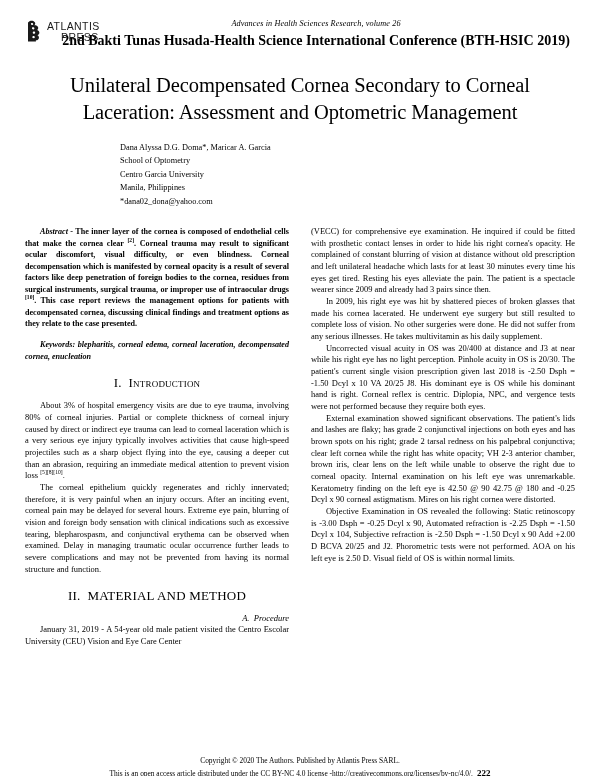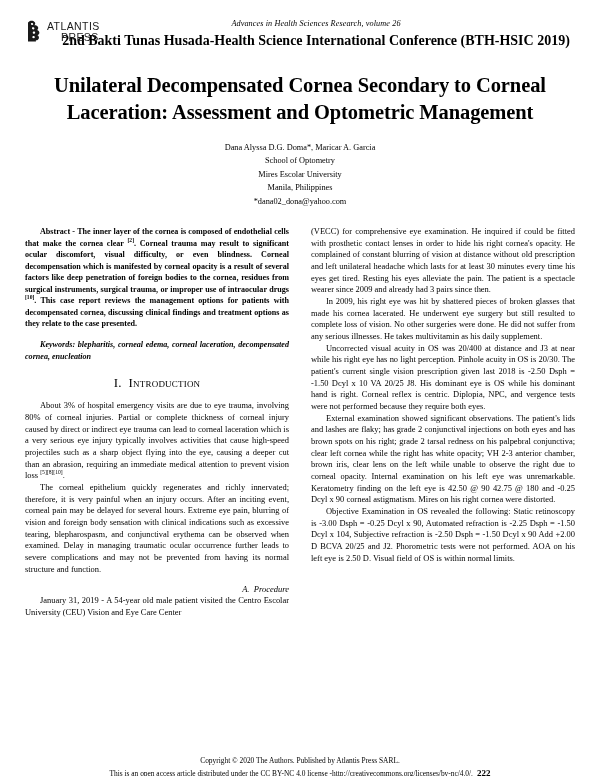--- a/index.html
+++ b/index.html
@@ -76,30 +76,30 @@
     font-weight: bold;
     font-size: 14px;
     margin-top: 2px;
     line-height: 1.3;
   }
 
   
   .title {
     margin: 14px 46px 0 46px;
     text-align: center;
-    font-weight: bold;
+    font-weight: normal;
     font-size: 20.5px;
     line-height: 1.34;
     letter-spacing: -0.1px;
   }
 
   
   .authors {
     margin: 14px auto 0 auto;
-    text-align: center;
+    text-align: left;
     font-size: 8.3px;
     line-height: 1.62;
     width: 360px;
   }
 
   
   .columns {
     display: flex;
     margin: 18px 25px 0 25px;
     gap: 22px;
@@ -125,20 +125,21 @@
   }
 
   .abstract {
     font-weight: bold;
     font-size: 8.1px;
     line-height: 1.42;
     text-align: justify;
     text-indent: 15px;
   }
   .abstract .lead {
+    font-style: italic;
     font-weight: bold;
   }
   .keywords {
     margin-top: 10px;
     font-weight: bold;
     font-style: italic;
     font-size: 8.1px;
     line-height: 1.42;
     text-align: justify;
     text-indent: 15px;
@@ -210,39 +211,40 @@
       <div class="mast-journal">Advances in Health Sciences Research, volume 26</div>
       <div class="mast-conf">2nd Bakti Tunas Husada-Health Science International Conference (BTH-HSIC 2019)</div>
     </div>
   </div>
 
   <div class="title">Unilateral Decompensated Cornea Secondary to Corneal Laceration: Assessment and Optometric Management</div>
 
   <div class="authors">
     <div>Dana Alyssa D.G. Doma*, Maricar A. Garcia</div>
     <div>School of Optometry</div>
-    <div>Mires Escolar University</div>
+    <div>Centro Garcia University</div>
     <div>Manila, Philippines</div>
     <div>*dana02_dona@yahoo.com</div>
   </div>
 
   <div class="columns">
 
     <div class="col">
 
       <div class="abstract"><span class="lead">Abstract</span><span> - </span><span>The inner layer of the cornea is composed of endothelial cells that make the cornea clear </span><sup>[2]</sup><span>. Corneal trauma may result to significant ocular discomfort, visual difficulty, or even blindness. Corneal decompensation which is manifested by corneal opacity is a result of several factors like deep penetration of foreign bodies to the cornea, residues from surgical instruments, surgical trauma, or improper use of intraocular drugs </span><sup>[10]</sup><span>. This case report reviews the management options for patients with decompensated cornea, discussing clinical findings and treatment options as they relate to the case presented.</span></div>
 
       <div class="keywords"><span>Keywords:</span><span> blepharitis, corneal edema, corneal laceration, decompensated cornea, enucleation</span></div>
 
       <div class="sec-head"><span>I.</span>&nbsp;&nbsp;<span class="smallcaps">Introduction</span></div>
 
       <p class="indent"><span>About 3% of hospital emergency visits are due to eye trauma, involving 80% of corneal injuries. Partial or complete thickness of corneal injury caused by direct or indirect eye trauma can lead to corneal laceration which is a very serious eye injury typically involves activities that cause high-speed projectiles such as a sharp object flying into the eye, causing a deeper cut than an abrasion, requiring an immediate medical attention to prevent vision loss </span><sup>[5][8][10]</sup><span>.</span></p>
 
       <p class="indent">The corneal epithelium quickly regenerates and richly innervated; therefore, it is very painful when an injury occurs. After an inciting event, corneal pain may be delayed for several hours. Extreme eye pain, blurring of vision and foreign body sensation with clinical indications such as excessive tearing, blepharospasm, and conjunctival erythema can be observed when examined. Delay in managing traumatic ocular occurrence further leads to severe complications and may not be prevented from having its normal structure and function.</p>
 
+      <div class="sec-head"><span>II.</span>&nbsp;&nbsp;<span>MATERIAL AND METHOD</span></div>
 
       <div class="subsec-head"><span>A.</span>&nbsp;&nbsp;<span>Procedure</span></div>
 
       <p class="indent">January 31, 2019 - A 54-year old male patient visited the Centro Escolar University (CEU) Vision and Eye Care Center</p>
 
     </div>
 
     <div class="col">
 
       <p>(VECC) for comprehensive eye examination. He inquired if could be fitted with prosthetic contact lenses in order to hide his right cornea's opacity. He complained of constant blurring of vision at distance without old prescription and left unilateral headache which lasts for at least 30 minutes every time his eyes get tired. Resting his eyes alleviate the pain. The patient is a spectacle wearer since 2009 and already had 3 pairs since then.</p>

